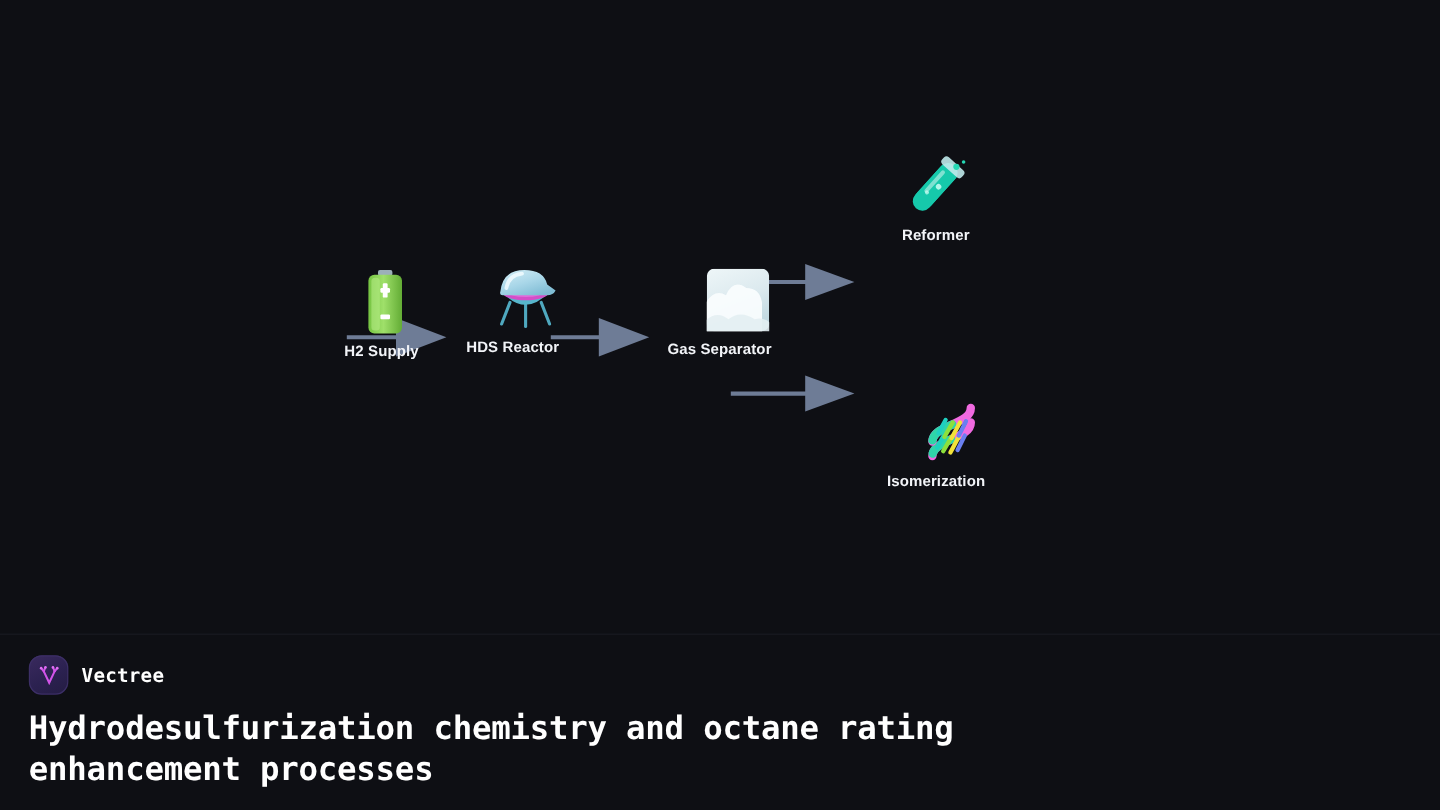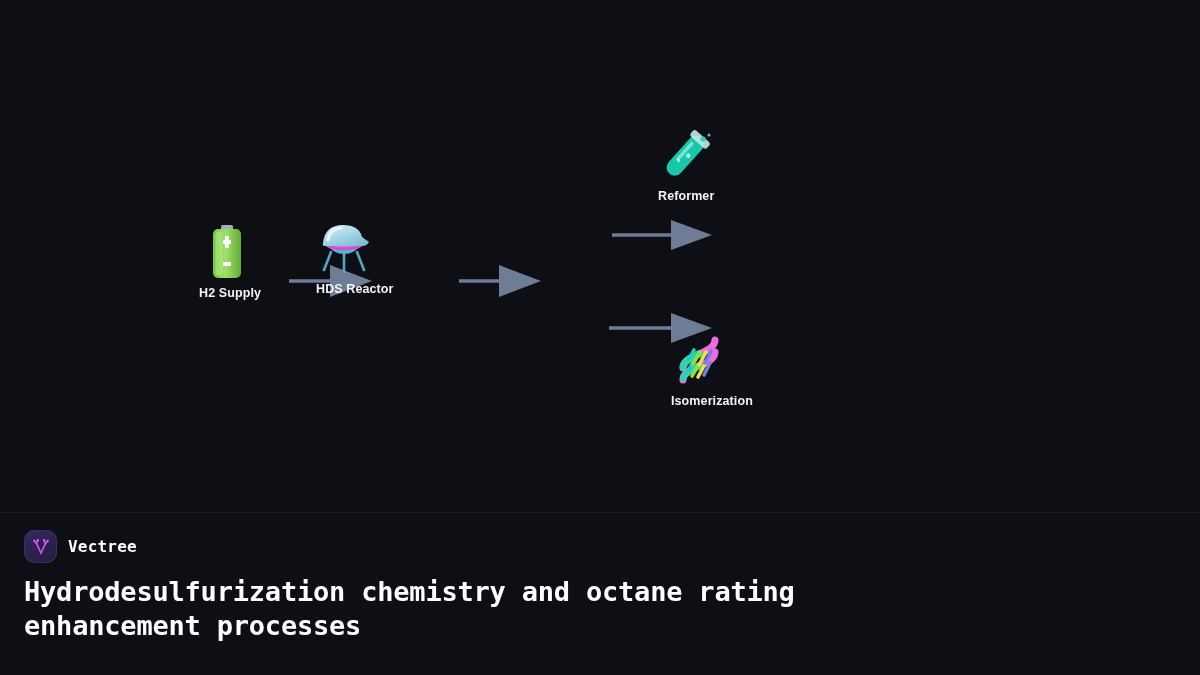--- a/index.html
+++ b/index.html
@@ -19,21 +19,21 @@
   #diagram {
     position:absolute;
     left:0; top:0;
     width:1200px; height:528px;
     overflow:hidden;
   }
   .node {
     position:absolute;
     display:flex;
     flex-direction:column;
-    align-items:flex-start;
+    align-items:flex-end;
     width:150px;
     margin-left:-75px;
   }
   .node-icon {
     width:56px; height:56px;
     display:flex;
     align-items:center;
     justify-content:center;
     position:relative;
   }
@@ -47,21 +47,21 @@
     white-space:nowrap;
     text-align:center;
   }
 
   
   #edges { position:absolute; left:0; top:0; width:1200px; height:528px; }
 
   
   #footer {
     position:absolute;
-    left:0; top:512px;
+    left:0; top:528px;
     width:1200px; height:147px;
     border-top:1px solid #191b22;
     background:#0e0f14;
   }
   #brand {
     position:absolute;
     left:24px; top:17px;
     display:flex; align-items:center; gap:11px;
   }
   #logo-badge {
@@ -177,20 +177,30 @@
           <ellipse cx="27" cy="24" rx="19" ry="6.2" fill="#d44ec8"></ellipse>
           <ellipse cx="27" cy="23" rx="15.5" ry="4.6" fill="#e06bdb"></ellipse>
 
           <path d="M6 23 Q8 5 26 5 Q42 5 45 17 L52 22 Q50 26 45 26 L8 26 Q5 26 6 23 Z" fill="url(#gradDome)"></path>
           <path d="M11 20 Q13 9 24 8" stroke="#f2fbff" stroke-width="3.2" fill="none" stroke-linecap="round" opacity="0.85"></path>
         </svg>
       </div>
       <div class="node-label">HDS Reactor</div>
     </div>
 
+    <div class="node" style="left:568px; top:222px;">
+      <div class="node-icon">
+        <svg width="52" height="52" viewBox="0 0 52 52" xmlns="http://www.w3.org/2000/svg">
+          <rect x="0" y="0" width="52" height="52" rx="6" fill="url(#gradCloud)"></rect>
+          <path d="M-2 30 Q6 16 16 22 Q22 8 33 16 Q44 16 46 28 L46 54 L-2 54 Z" fill="#fafdfe" opacity="0.92"></path>
+          <path d="M-2 44 Q8 34 18 42 Q28 34 40 42 Q48 40 54 46 L54 54 L-2 54 Z" fill="#e3eef2" opacity="0.9"></path>
+        </svg>
+      </div>
+      <div class="node-label">Gas Separator</div>
+    </div>
 
     <div class="node" style="left:733px; top:127px;">
       <div class="node-icon">
         <svg width="54" height="54" viewBox="0 0 54 54" xmlns="http://www.w3.org/2000/svg">
           <g transform="rotate(42 27 27)">
             <rect x="19" y="4" width="16" height="46" rx="8" fill="url(#gradTube)"></rect>
             <path d="M19 10 h16 v34 a8 8 0 0 1 -16 0 Z" fill="#16c9ab"></path>
             <rect x="16" y="2" width="22" height="8" rx="3" fill="#bfe9ea" opacity="0.9"></rect>
             <rect x="22" y="13" width="3.4" height="24" rx="1.7" fill="#ffffff" opacity="0.45"></rect>
             <circle cx="29" cy="26" r="2.3" fill="#ccfff4" opacity="0.85"></circle>

